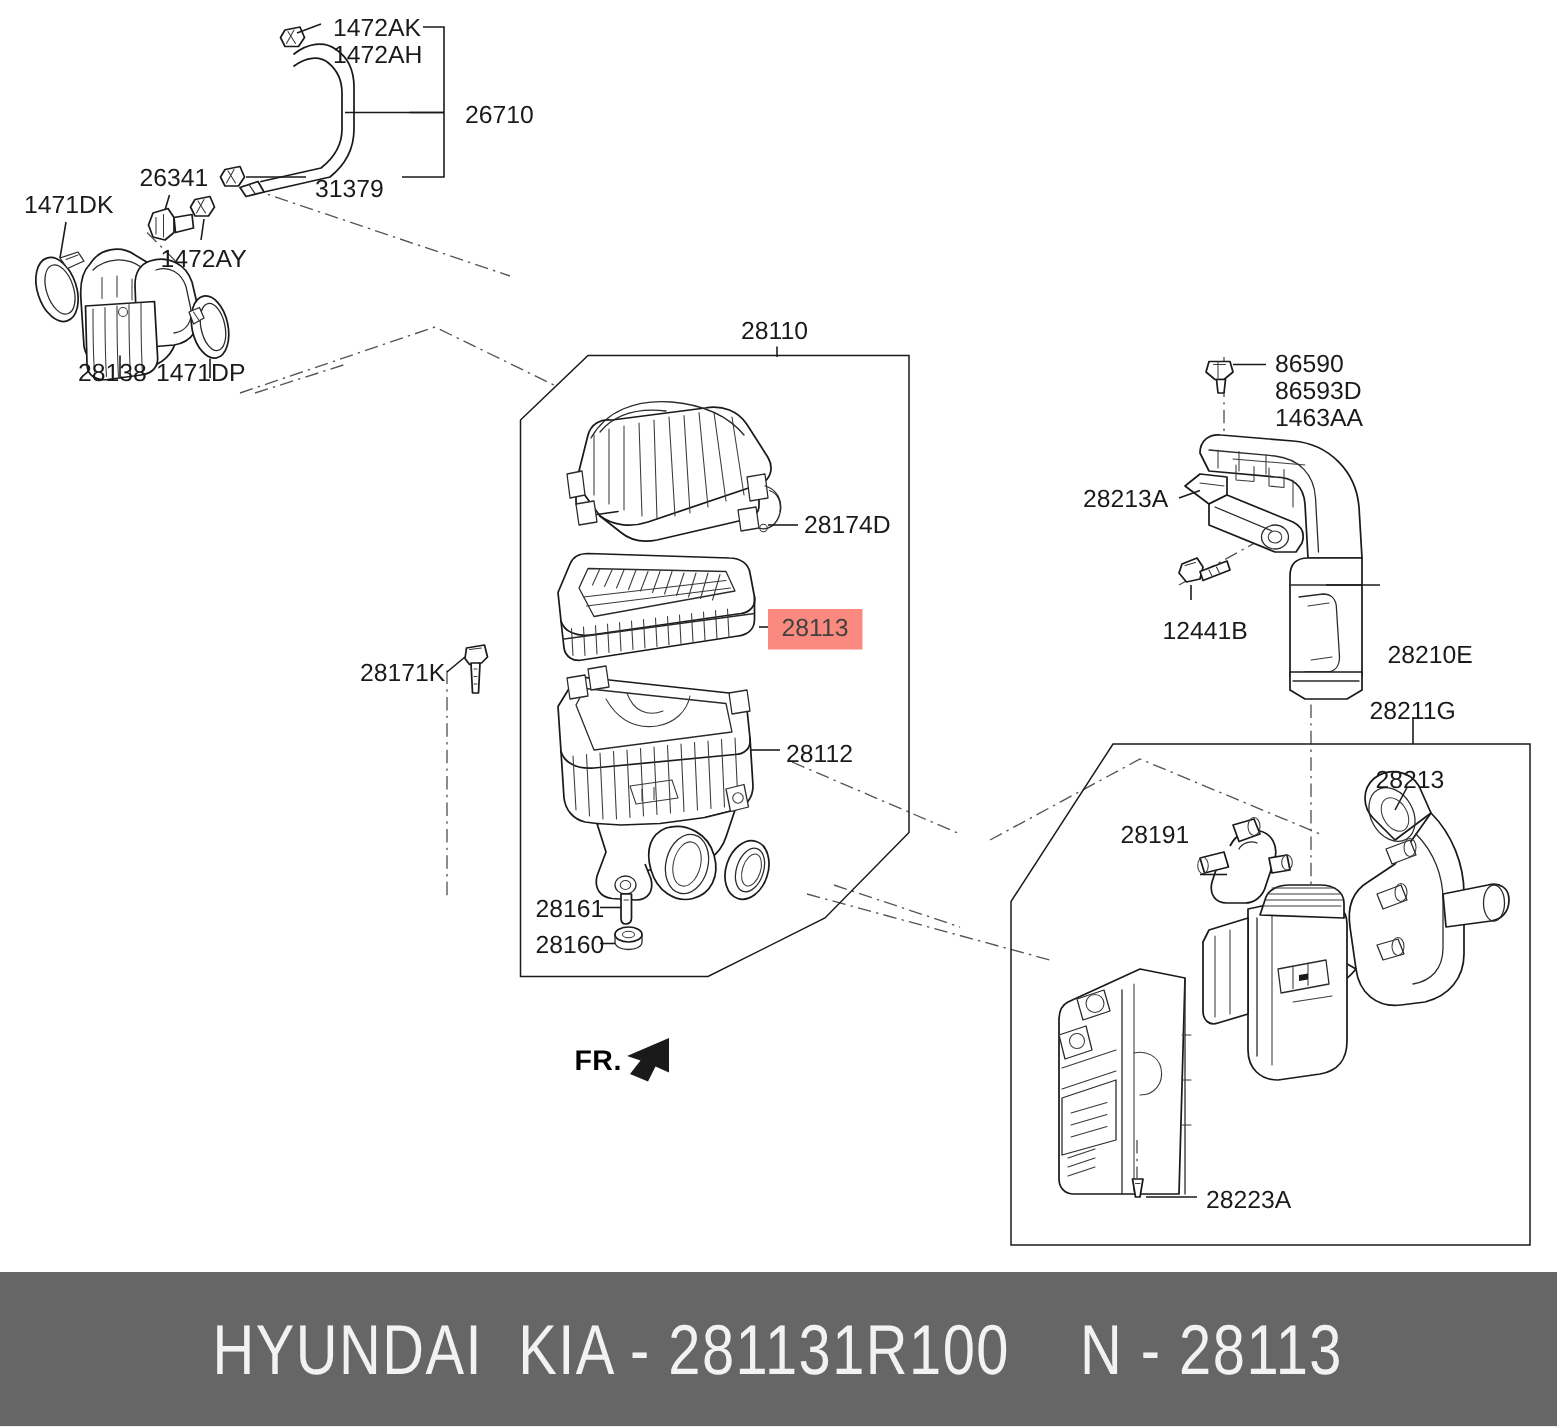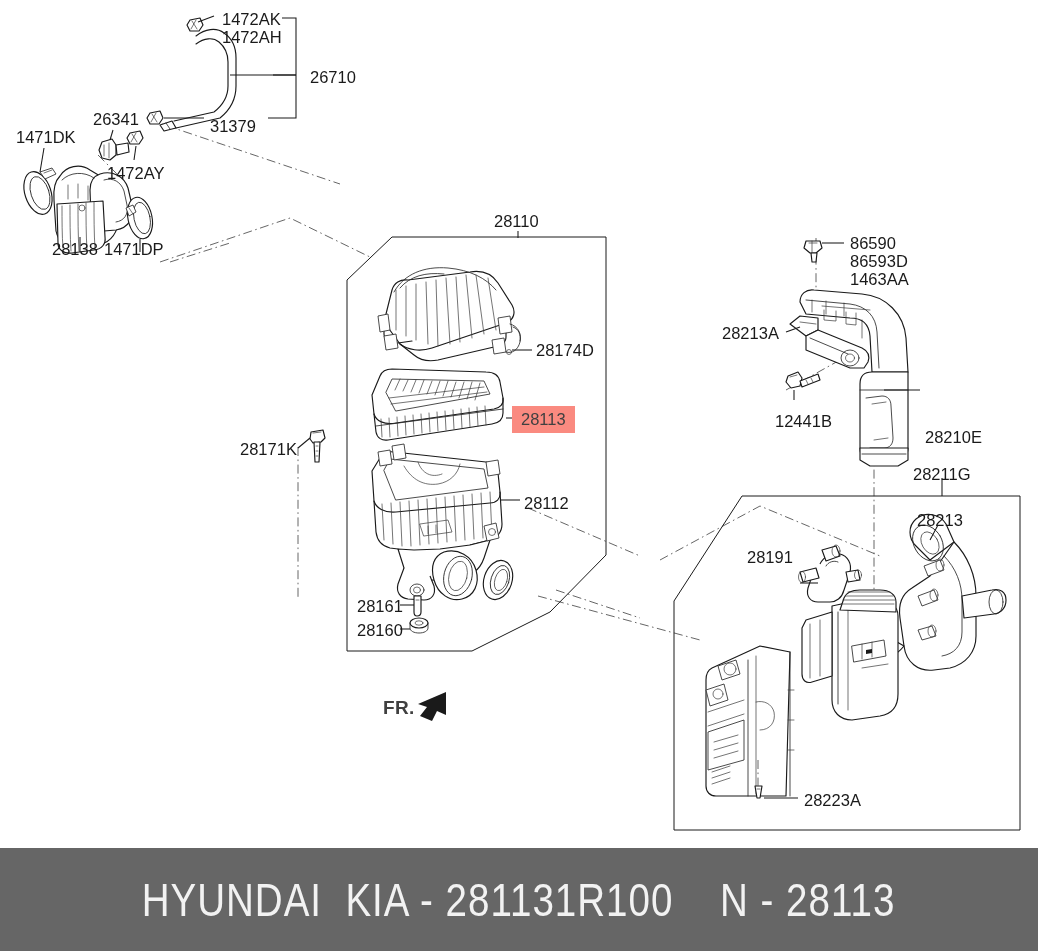--- a/index.html
+++ b/index.html
@@ -54,21 +54,21 @@
     background:#fa8a80;
     color:#404040;
     padding:4px 9px 5px 9px;
     line-height:18px;
   }
   .fr-wrap{
     position:absolute;
     left:383px; top:697px;
     font-size:19px;
     font-weight:bold;
-    color:#404040;
+    color:#000000;
     letter-spacing:0.3px;
   }
   
   #footer{
     position:absolute;
     left:0; top:848px;
     width:1038px;
     height:103px;
     background:#666666;
     display:flex;

